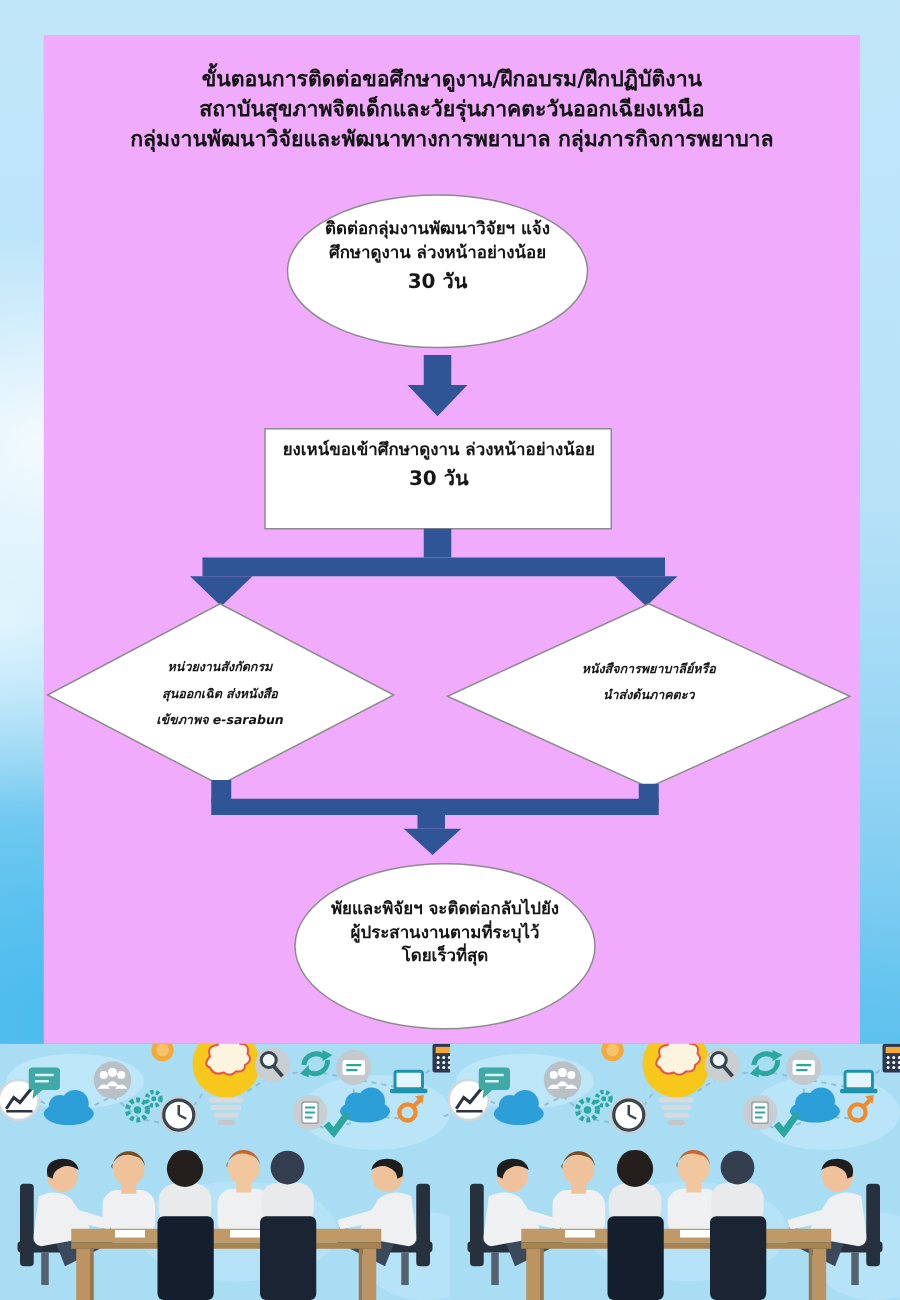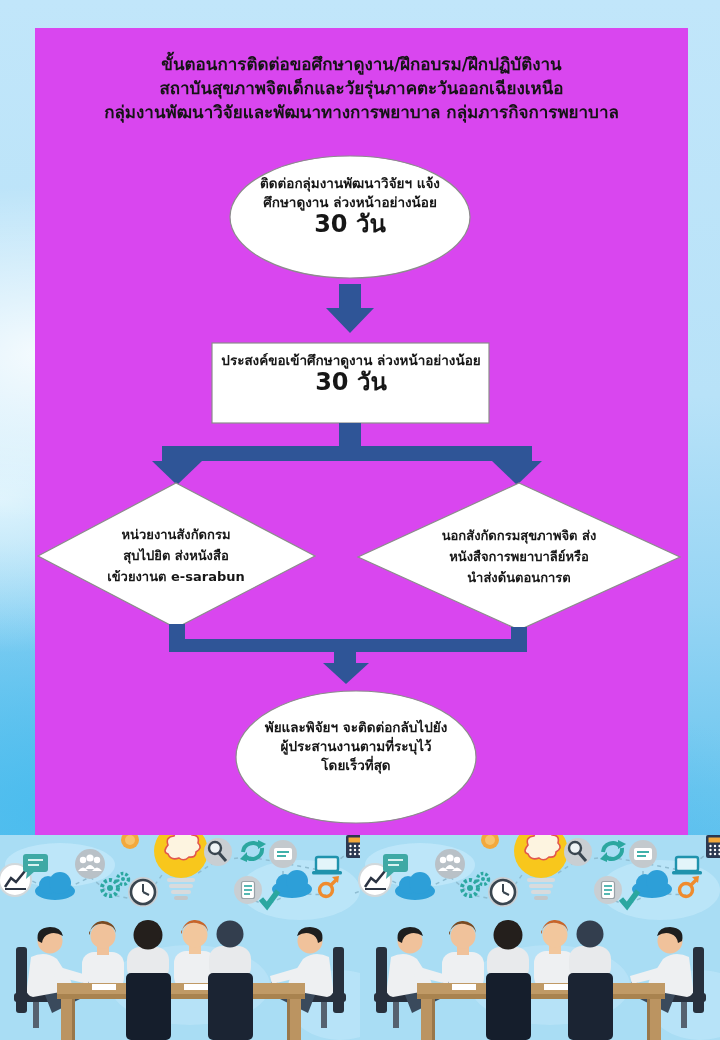--- a/index.html
+++ b/index.html
@@ -11,33 +11,33 @@
     position:absolute;inset:0;width:720px;height:1040px;
     background:
       radial-gradient(ellipse 420px 240px at 6% 34%, rgba(255,255,255,.85), rgba(255,255,255,0) 70%),
       radial-gradient(ellipse 380px 220px at 0% 48%, rgba(238,251,255,.75), rgba(255,255,255,0) 70%),
       radial-gradient(ellipse 560px 380px at 8% 78%, rgba(74,188,238,.95), rgba(74,188,238,0) 72%),
       radial-gradient(ellipse 760px 460px at 55% 96%, rgba(66,184,238,.95), rgba(66,184,238,0) 72%),
       linear-gradient(180deg,#c1e6fa 0%,#b8e2f8 38%,#97d5f4 58%,#6cc6ef 76%,#52bbec 100%);
   }
   .card{
     position:absolute;left:35px;top:28px;width:653px;height:807px;
-    background:#d946ef;
+    background:#f0abfc;
   }
   .flow-svg{position:absolute;left:0;top:0;}
   .title{
     position:absolute;left:0;top:24px;width:653px;text-align:center;
     font-weight:bold;color:#141414;font-size:17px;line-height:24px;letter-spacing:0;
   }
   .node-text{
     position:absolute;text-align:center;font-weight:bold;color:#161616;
     font-size:13.5px;line-height:19px;
   }
-  .node-text .big-num{font-size:24px;line-height:25px;}
-  .dmd{font-size:13px;line-height:21px;}
+  .node-text .big-num{font-size:16px;line-height:25px;}
+  .dmd{font-size:10px;line-height:21px;font-style:italic;}
   .illustration{position:absolute;left:0;top:835px;width:720px;height:205px;}
 </style>
 </head>
 <body>
 
 <div class="bg"></div>
 
 <div class="card">
 
   <svg class="flow-svg" width="653" height="807" viewBox="0 0 653 807">
@@ -76,34 +76,33 @@
     <div>กลุ่มงานพัฒนาวิจัยและพัฒนาทางการพยาบาล   กลุ่มภารกิจการพยาบาล</div>
   </div>
 
   <div class="node-text" style="left:195px;top:146px;width:240px;text-align:center;">
     <div>ติดต่อกลุ่มงานพัฒนาวิจัยฯ แจ้ง</div>
     <div>ศึกษาดูงาน ล่วงหน้าอย่างน้อย</div>
     <div class="big-num">30 วัน</div>
   </div>
 
   <div class="node-text" style="left:180px;top:323px;width:272px;">
-    <div>ประสงค์ขอเข้าศึกษาดูงาน  ล่วงหน้าอย่างน้อย</div>
+    <div>ยงเหน์ขอเข้าศึกษาดูงาน  ล่วงหน้าอย่างน้อย</div>
     <div class="big-num">30 วัน</div>
   </div>
 
   <div class="node-text dmd" style="left:41px;top:496px;width:200px;">
     <div>หน่วยงานสังกัดกรม</div>
-    <div>สุบไปยิต ส่งหนังสือ</div>
-    <div>เข้วยงานต e-sarabun</div>
+    <div>สุนออกเฉิต ส่งหนังสือ</div>
+    <div>เข้ขภาพจ e-sarabun</div>
   </div>
 
   <div class="node-text dmd" style="left:374px;top:497px;width:220px;">
-    <div>นอกสังกัดกรมสุขภาพจิต ส่ง</div>
     <div>หนังสืจการพยาบาลีย์หรือ</div>
-    <div>นำส่งด้นตอนการต</div>
+    <div>นำส่งด้นภาคตะว</div>
   </div>
 
   <div class="node-text" style="left:201px;top:690px;width:240px;">
     <div>พัยและพิจัยฯ จะติดต่อกลับไปยัง</div>
     <div>ผู้ประสานงานตามที่ระบุไว้</div>
     <div>โดยเร็วที่สุด</div>
   </div>
 </div>
 
 <svg class="illustration" width="720" height="205" viewBox="0 0 720 205">

